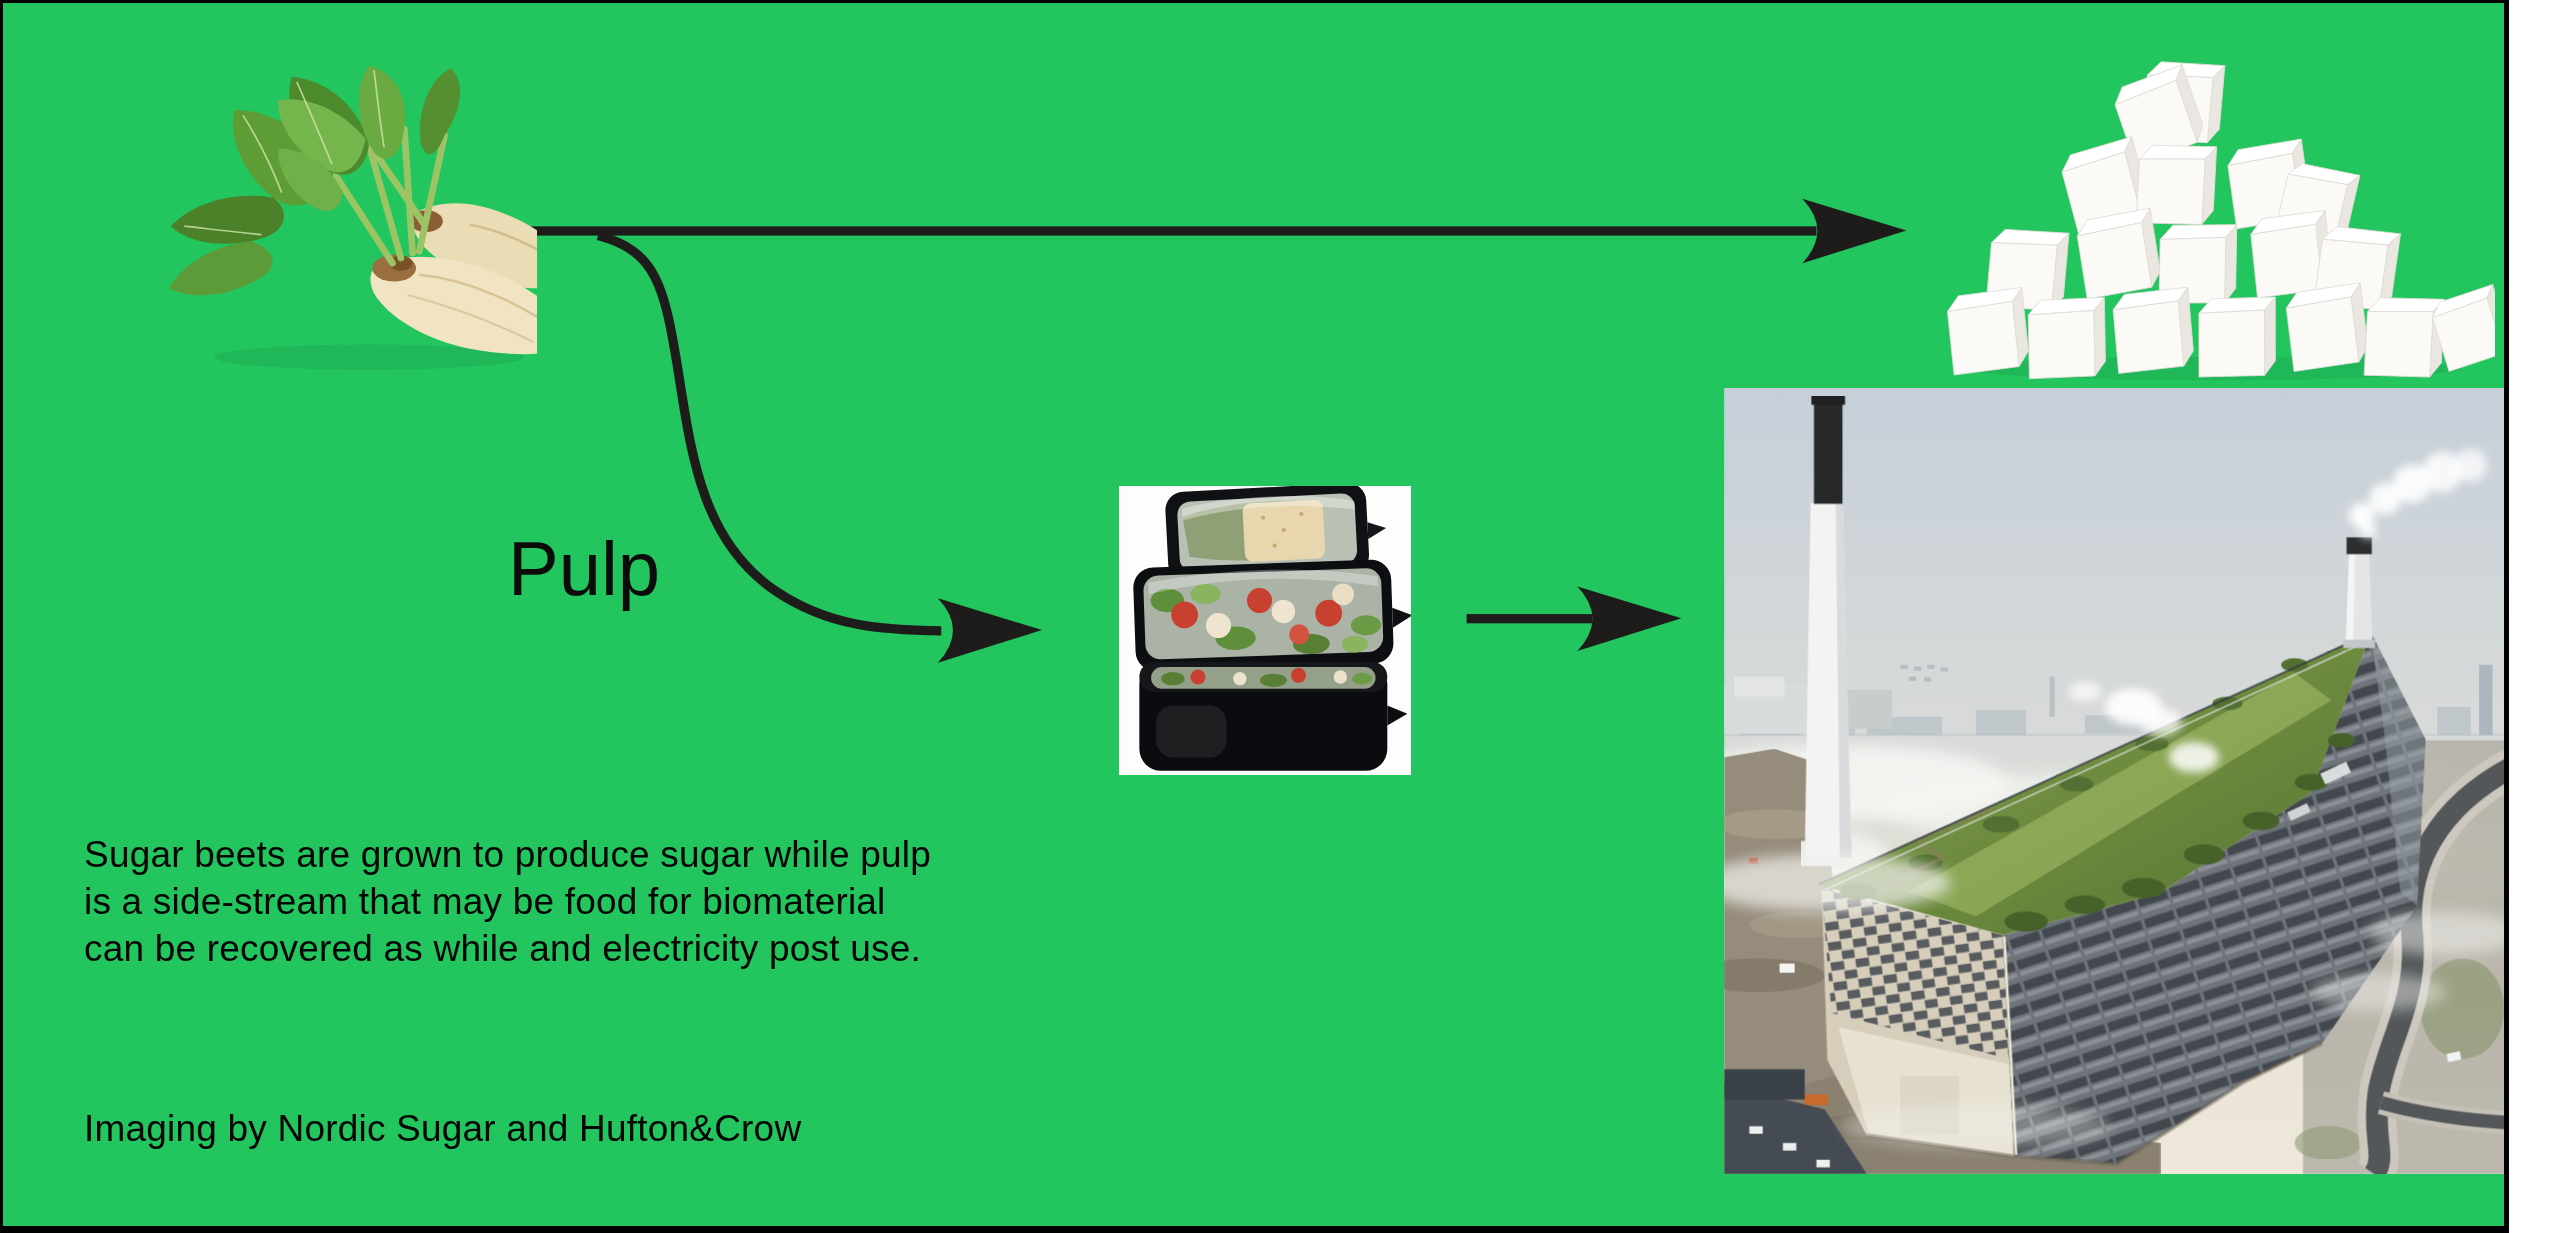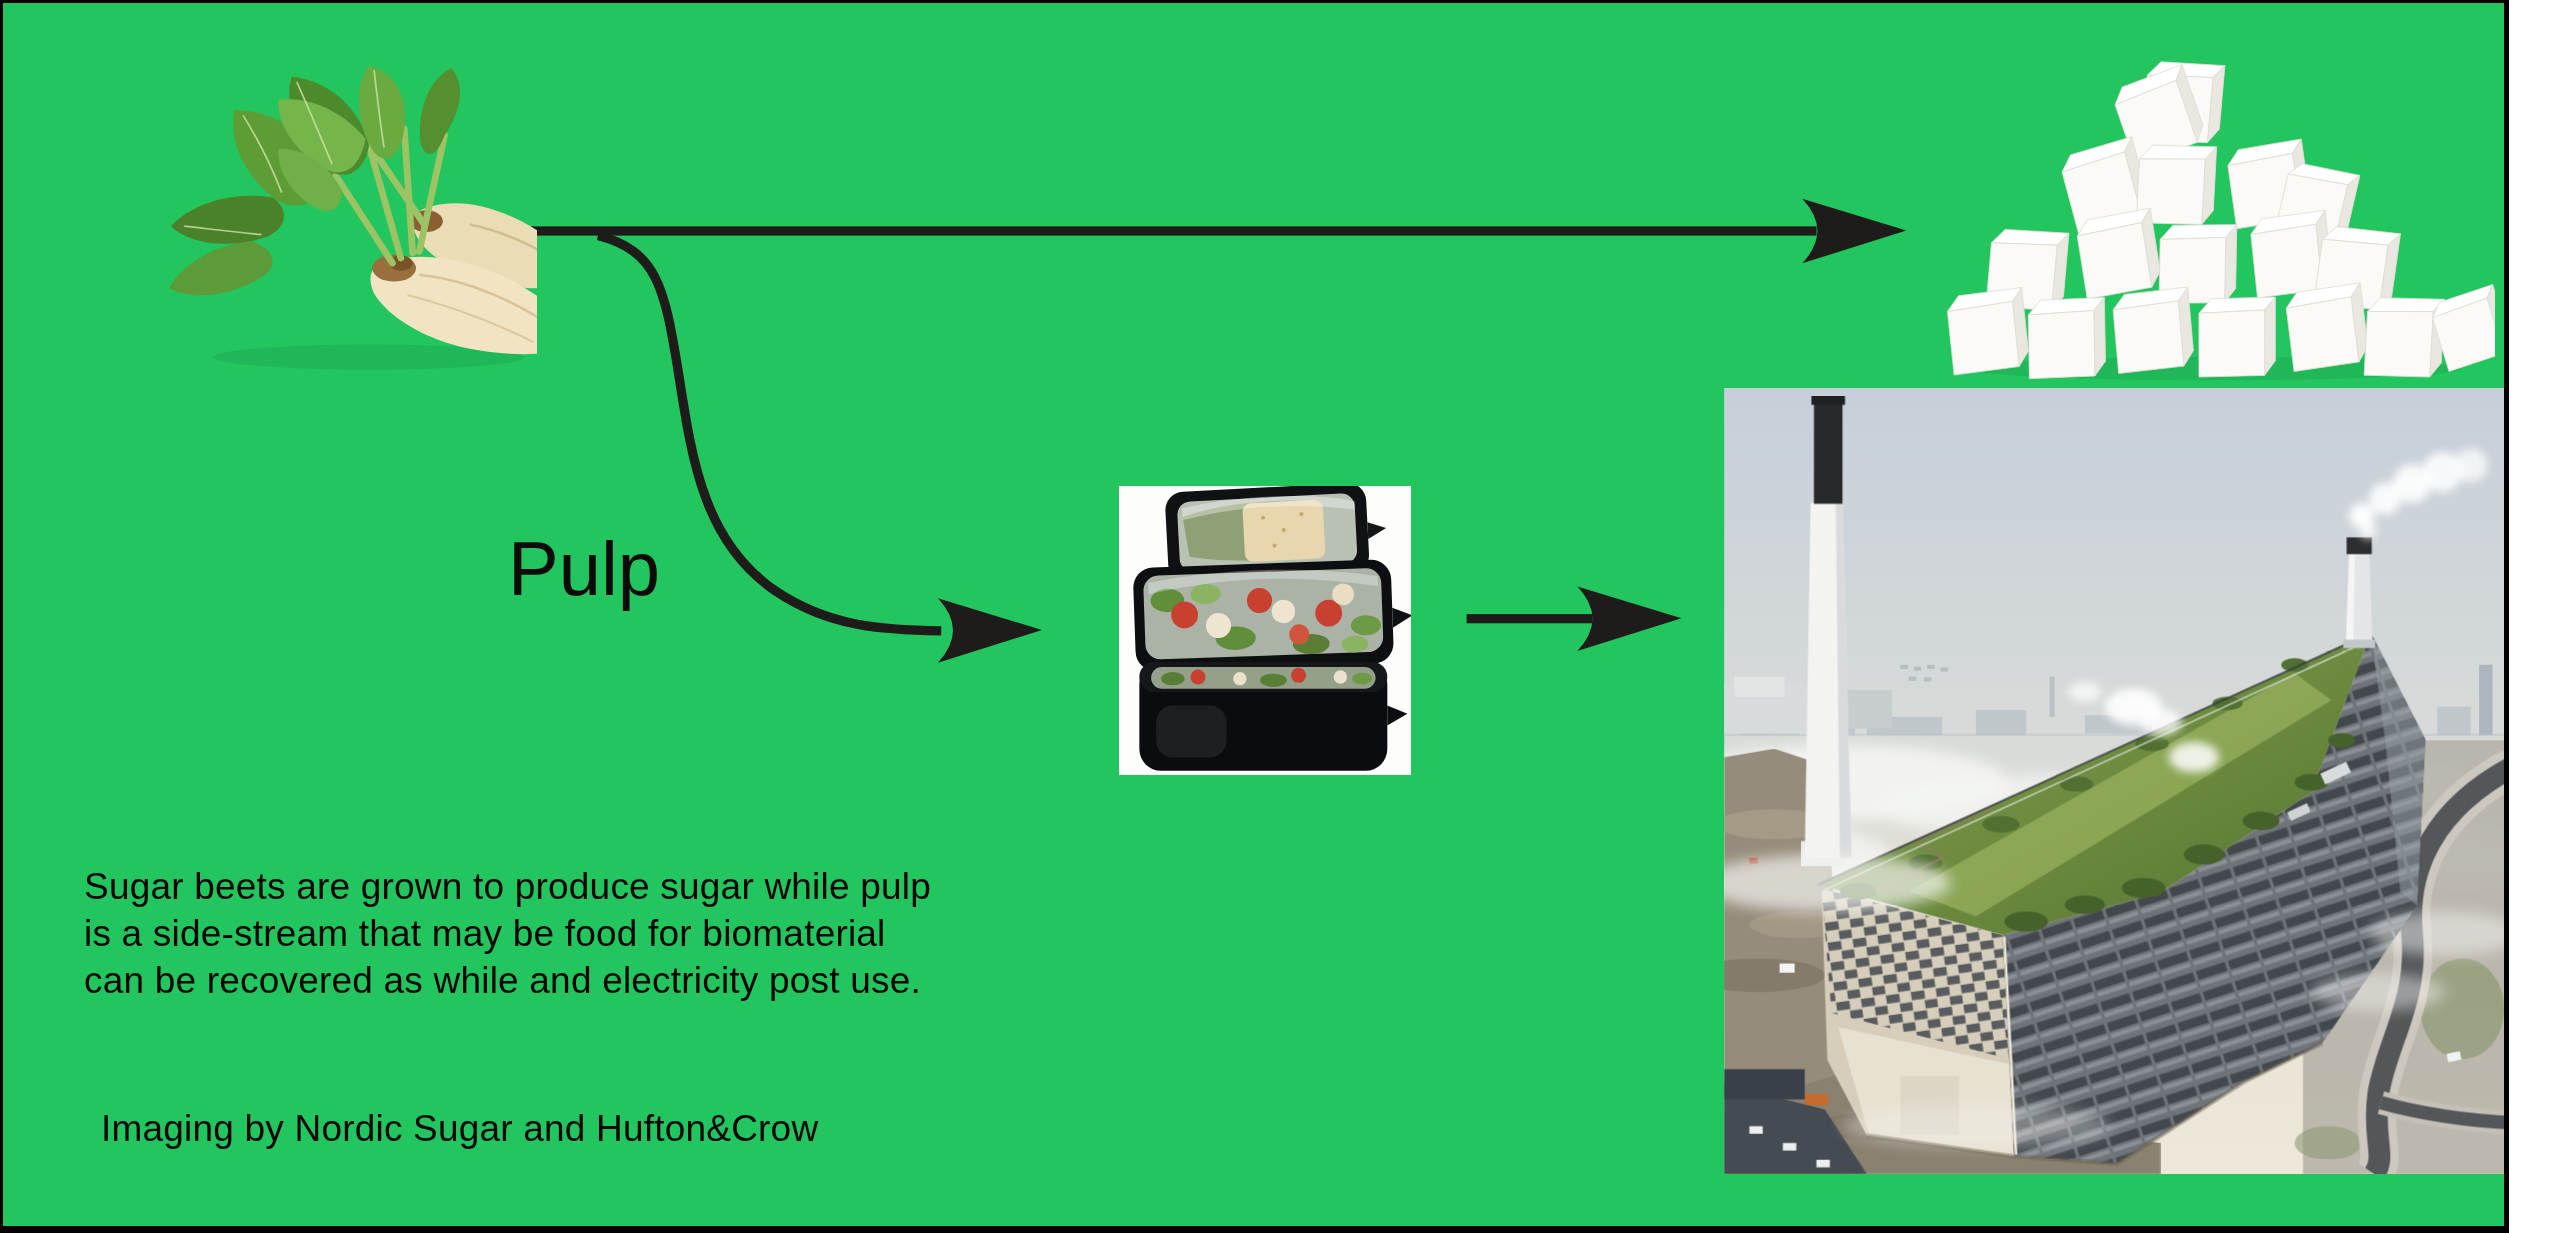--- a/index.html
+++ b/index.html
@@ -8,26 +8,26 @@
     position:relative; width:2509px; height:1233px; background:#22c55e;
     border-style:solid; border-color:#000; border-width:3.4px 5px 7.6px 3.4px;
     box-sizing:border-box; overflow:hidden;
   }
   .abs{position:absolute;}
   .pulp-label{
     left:505px; top:528px; font-size:76px; line-height:1; color:#0b0b0b;
     letter-spacing:0px; white-space:nowrap;
   }
   .caption{
-    left:81px; top:860px; font-size:37px; line-height:47px; color:#050505;
+    left:81px; top:828px; font-size:37px; line-height:47px; color:#050505;
     letter-spacing:0.2px;
   }
   .caption div{white-space:nowrap;}
   .credit{
-    left:98px; top:1102px; font-size:37px; line-height:47px; color:#050505;
+    left:81px; top:1102px; font-size:37px; line-height:47px; color:#050505;
     letter-spacing:0.2px; white-space:nowrap;
   }
   svg{display:block;}
   .noevt{pointer-events:none;}
 </style>
 </head>
 <body>
 
 <div class="stage">
 

